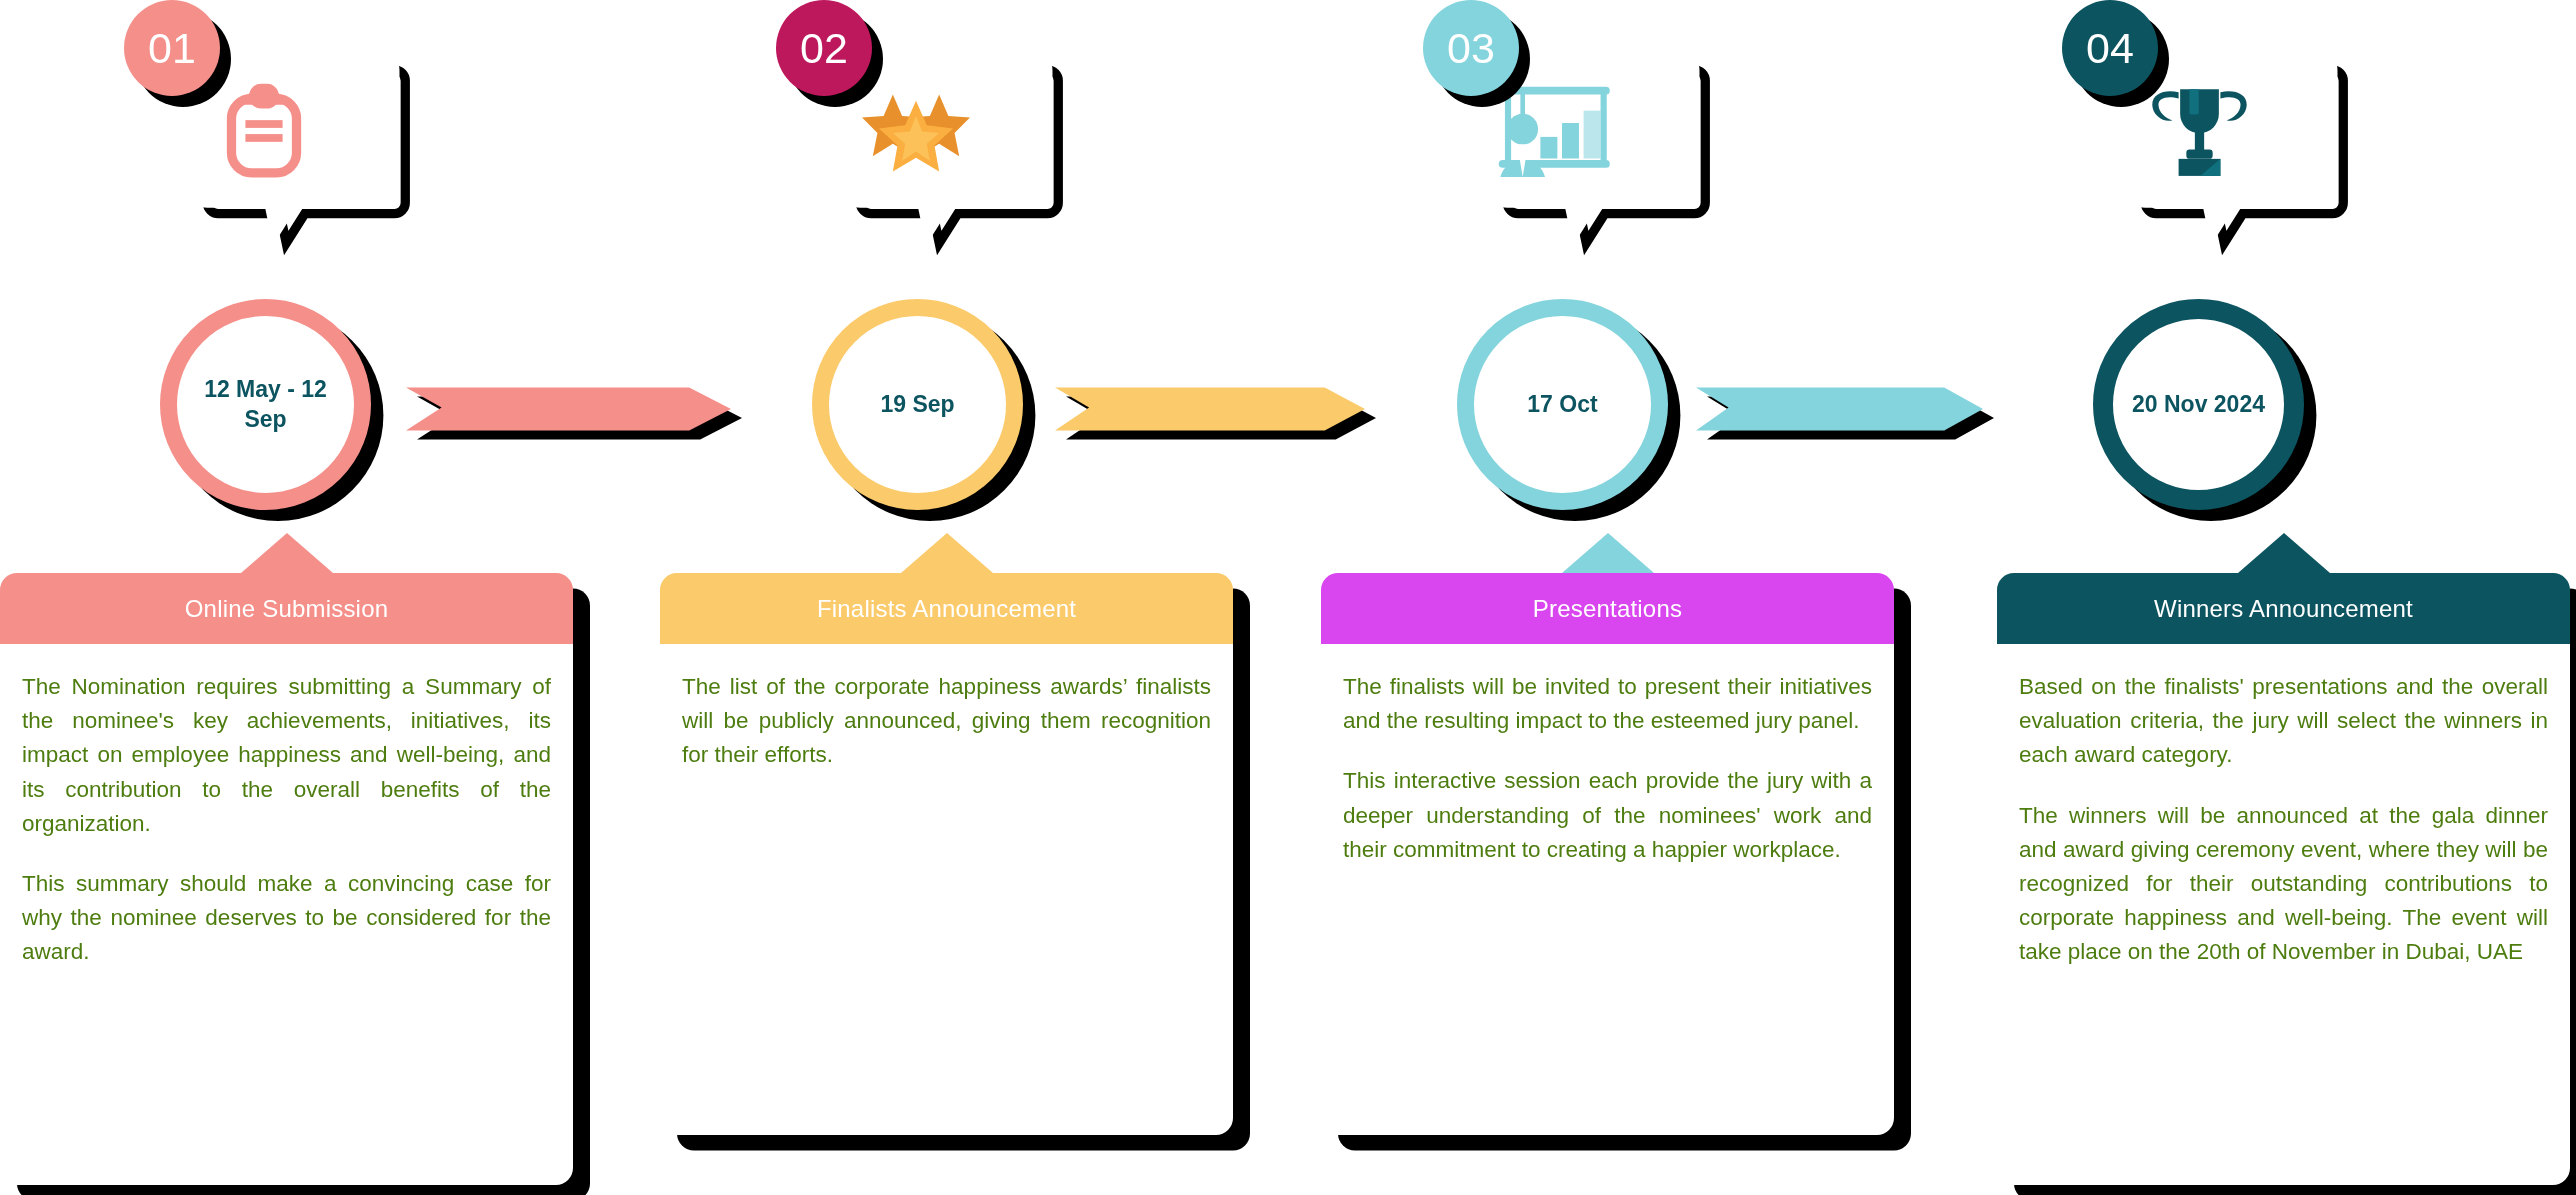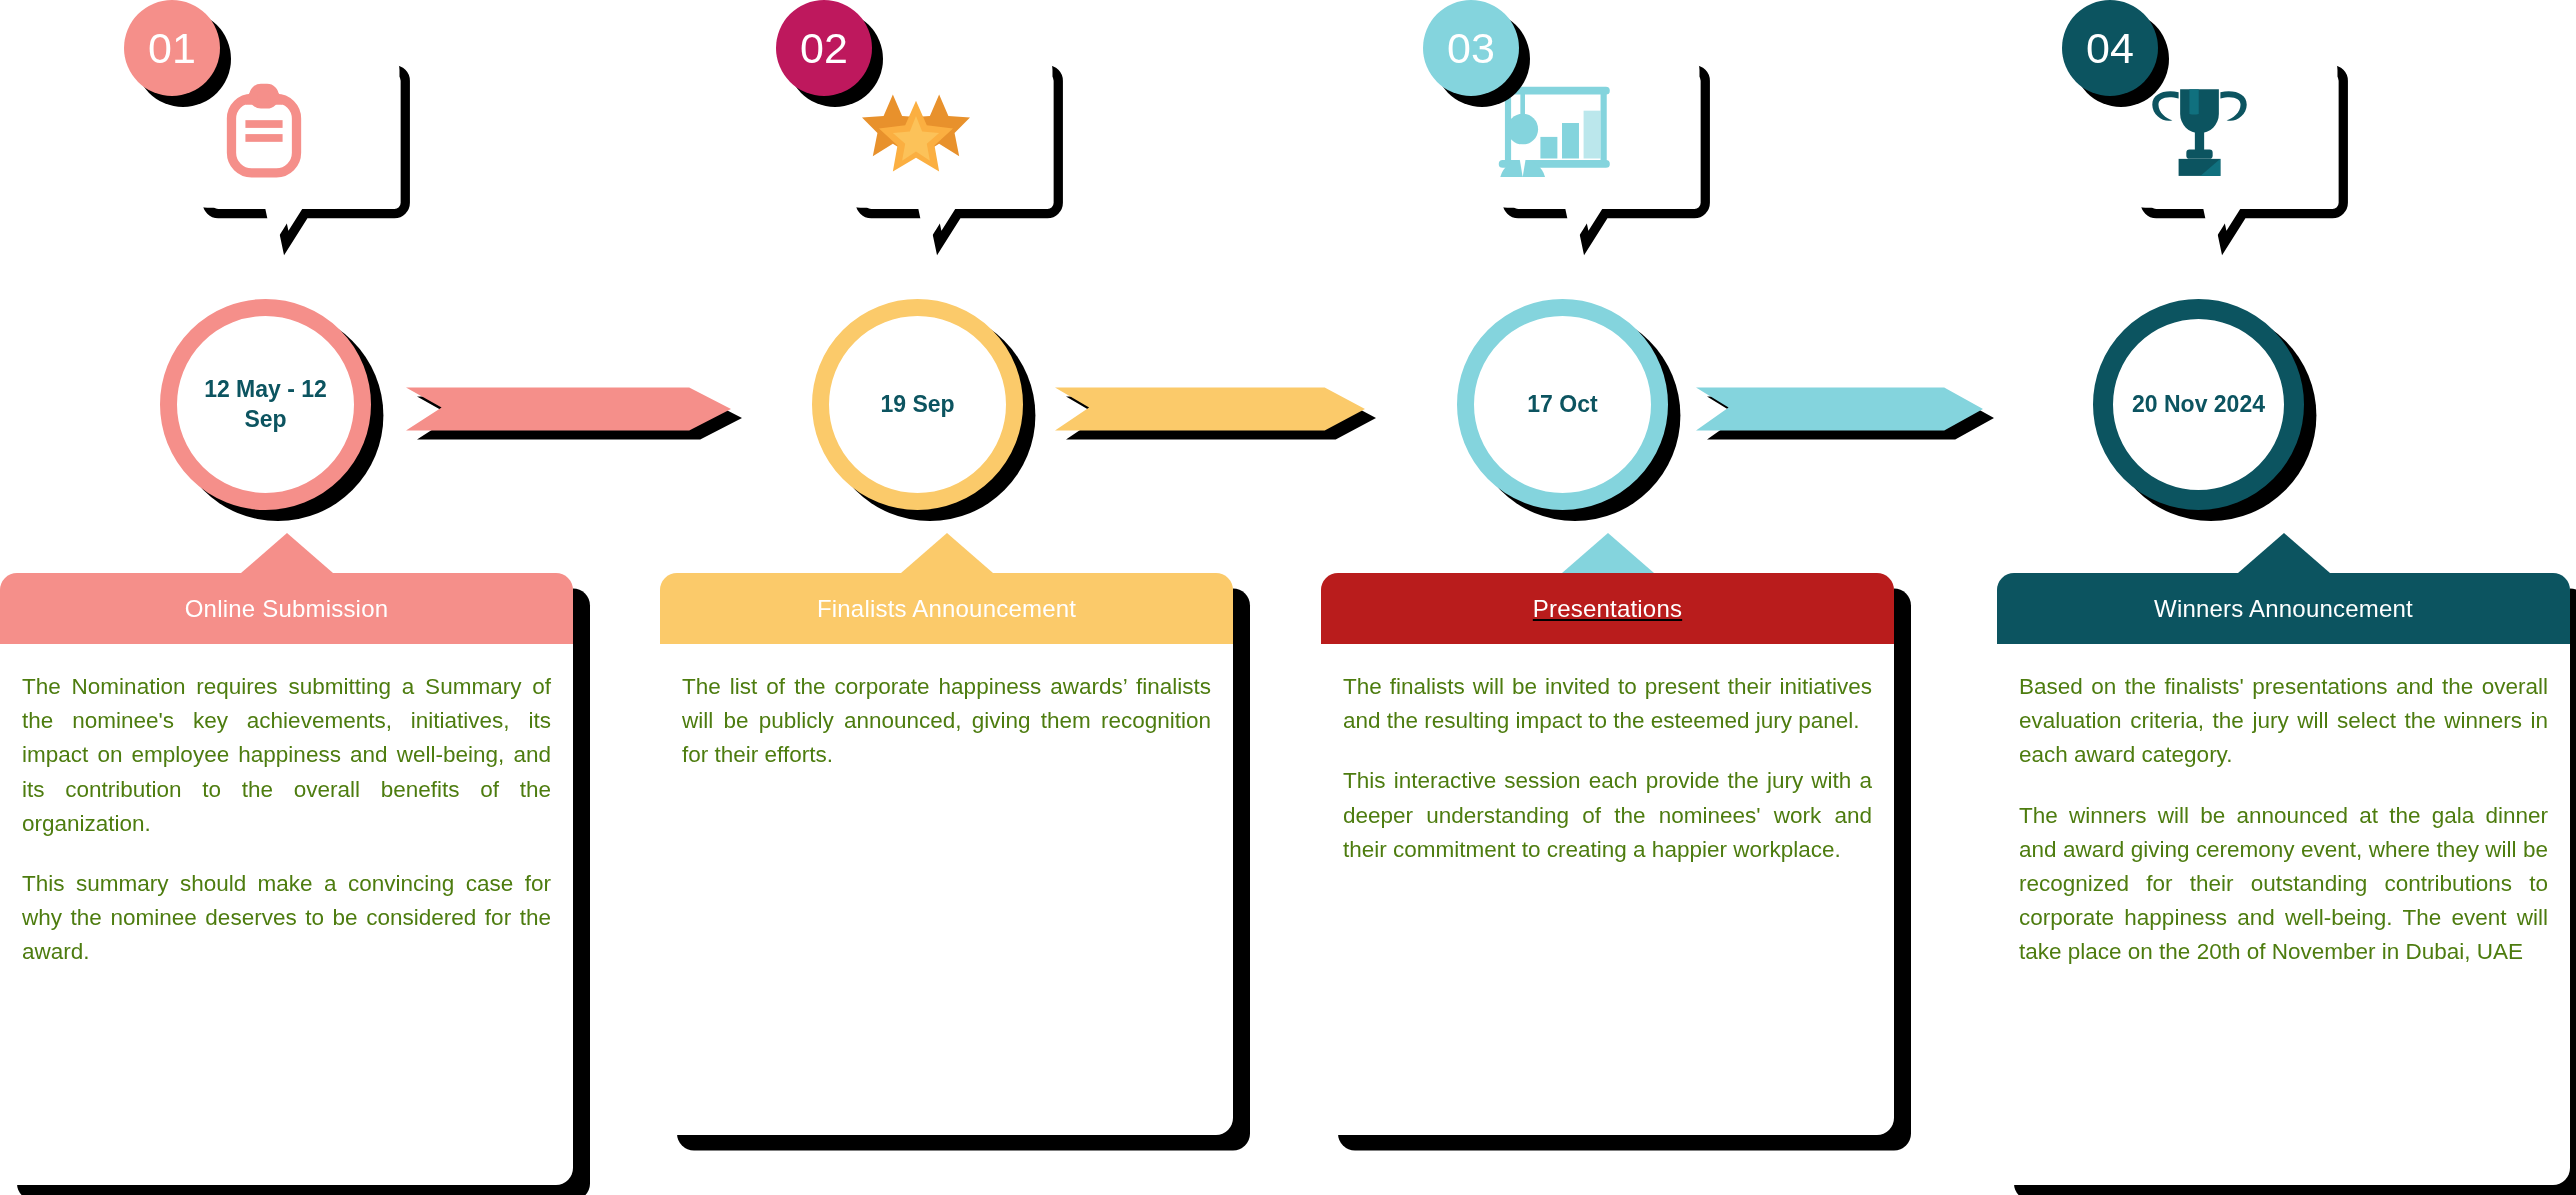--- a/index.html
+++ b/index.html
@@ -252,21 +252,21 @@
       <span>17 Oct</span>
     </div>
 
     <div class="arrow">
       <svg viewBox="0 0 370 60" preserveAspectRatio="none" aria-hidden="true">
         <path d="M0 2 L42 28 L0 58 L320 58 L370 30 L320 2 Z" fill="#84d4dd"></path>
       </svg>
     </div>
 
     <div class="card">
-      <div class="card-head" style="background:#b91c1c;text-decoration:underline;">
+      <div class="card-head" style="background:#d946ef;">
         <div class="notch" style="border-bottom:40px solid #84d4dd;"></div>
         <div class="title">Presentations</div>
       </div>
       <div class="card-body">
         <p>The finalists will be invited to present their initiatives and the resulting impact to the esteemed jury panel.</p>
         <p>This interactive session each provide the jury with a deeper understanding of the nominees' work and their commitment to creating a happier workplace.</p>
       </div>
     </div>
   </div>
 

